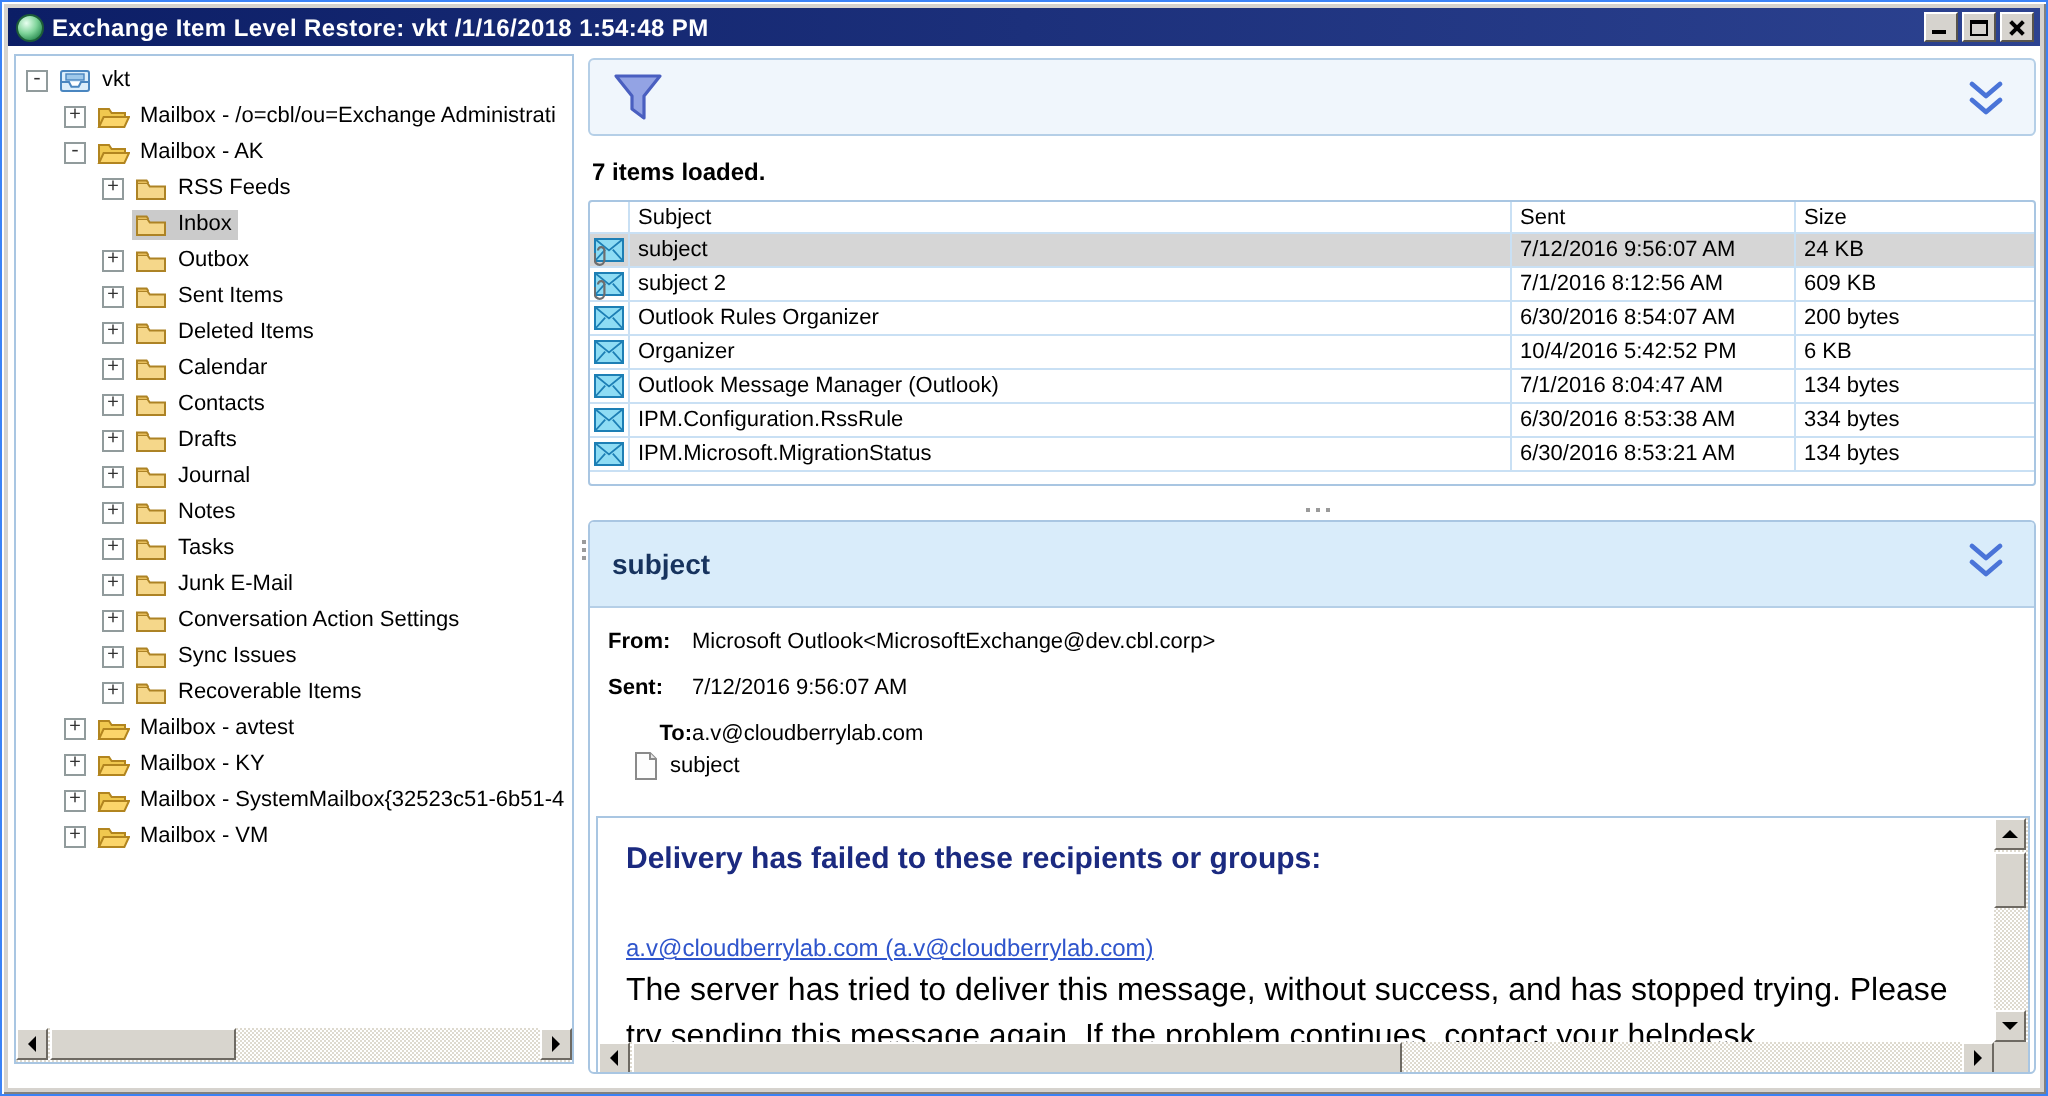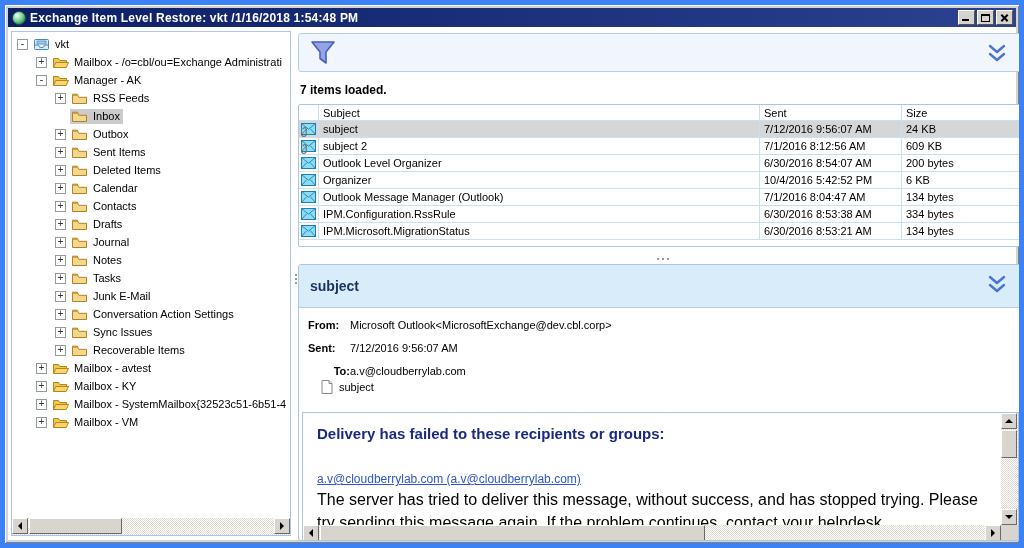--- a/index.html
+++ b/index.html
@@ -1,18 +1,18 @@
 <!DOCTYPE html>
 <html><head>
 <meta charset="utf-8">
 <style>
   * { margin:0; padding:0; box-sizing:border-box; }
   html,body { width:1024px; height:548px; font-family:"Liberation Sans",sans-serif; background:#fff; }
   .window { position:relative; width:1024px; height:548px; background:#d6d3ce;
-            border:5px solid #3b82f6; box-shadow:inset 1px 1px 0 #ffffff, inset -1px -1px 0 #808080;
+            border:1px solid #3b82f6; box-shadow:inset 1px 1px 0 #ffffff, inset -1px -1px 0 #808080;
             overflow:hidden; }
   
   .titlebar { position:absolute; left:3px; top:3px; right:3px; height:19px;
               background:linear-gradient(to right,#0c1e66,#2c4290); color:#fff;
               display:flex; align-items:center; padding:0 2px; }
   .title-icon { width:14px; height:14px; border-radius:50%;
                 background:radial-gradient(circle at 35% 30%,#e8fff0,#7fd49a 45%,#2e8f55 80%);
                 border:1px solid #1c5c38; margin:0 4px 0 2px; flex:none; }
   .title-text { font-size:12px; font-weight:bold; letter-spacing:.2px; white-space:nowrap; overflow:hidden; flex:1; }
   .title-btns { display:flex; gap:2px; margin-right:1px; }
@@ -153,21 +153,21 @@
             <span class="expander">-</span>
             <span class="sel-wrap">
 
               <span class="tree-icon">
                 <svg width="17" height="15" viewBox="0 0 17 15">
                   <path d="M1.5 12.5 V3.5 h5 l1.3 2 h6.7 v2" fill="#f0c84f" stroke="#b2851f"></path>
                   <path d="M3.8 7.5 h12.7 l-2.3 5 H1.5 z" fill="#fbd56a" stroke="#b2851f"></path>
                 </svg>
               </span>
 
-              <span class="tree-label">Manager - AK</span>
+              <span class="tree-label">Mailbox - AK</span>
             </span>
           </div>
 
           <div class="tree-row" style="padding-left: 43px;">
             <span class="expander">+</span>
             <span class="sel-wrap">
 
               <span class="tree-icon">
                 <svg width="17" height="15" viewBox="0 0 17 15">
                   <path d="M1.5 4.5 h5.2 l1.2 1.8 h7.6 v6.2 H1.5 z" fill="#f5d78a" stroke="#ad8325"></path>
@@ -507,21 +507,21 @@
         </div>
 
         <div class="trow">
           <span class="tcell c-icon">
             <svg width="15" height="12" viewBox="0 0 15 12">
               <rect x="0.5" y="0.5" width="14" height="11" fill="#8edcf4" stroke="#1d7fb5"></rect>
               <path d="M0.5 0.5 L7.5 6.2 L14.5 0.5 M0.5 11.5 L5.6 5.8 M14.5 11.5 L9.4 5.8" fill="none" stroke="#1d7fb5" stroke-width="0.9"></path>
             </svg>
 
           </span>
-          <span class="tcell c-subj">Outlook Level Organizer</span>
+          <span class="tcell c-subj">Outlook Rules Organizer</span>
           <span class="tcell c-sent">6/30/2016 8:54:07 AM</span>
           <span class="tcell c-size">200 bytes</span>
         </div>
 
         <div class="trow">
           <span class="tcell c-icon">
             <svg width="15" height="12" viewBox="0 0 15 12">
               <rect x="0.5" y="0.5" width="14" height="11" fill="#8edcf4" stroke="#1d7fb5"></rect>
               <path d="M0.5 0.5 L7.5 6.2 L14.5 0.5 M0.5 11.5 L5.6 5.8 M14.5 11.5 L9.4 5.8" fill="none" stroke="#1d7fb5" stroke-width="0.9"></path>
             </svg>

